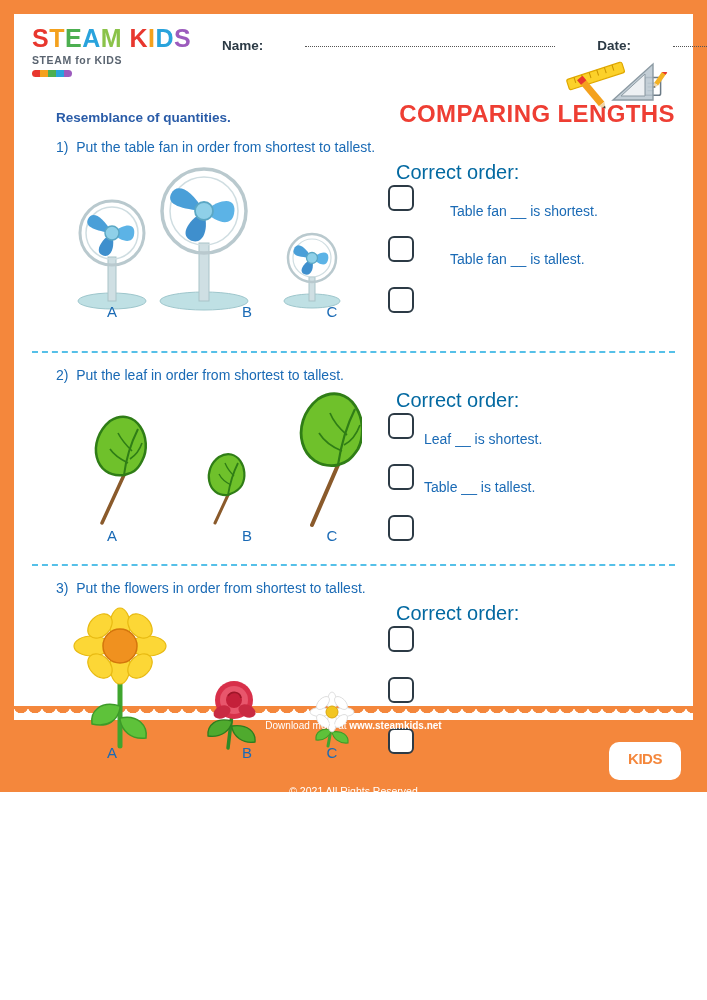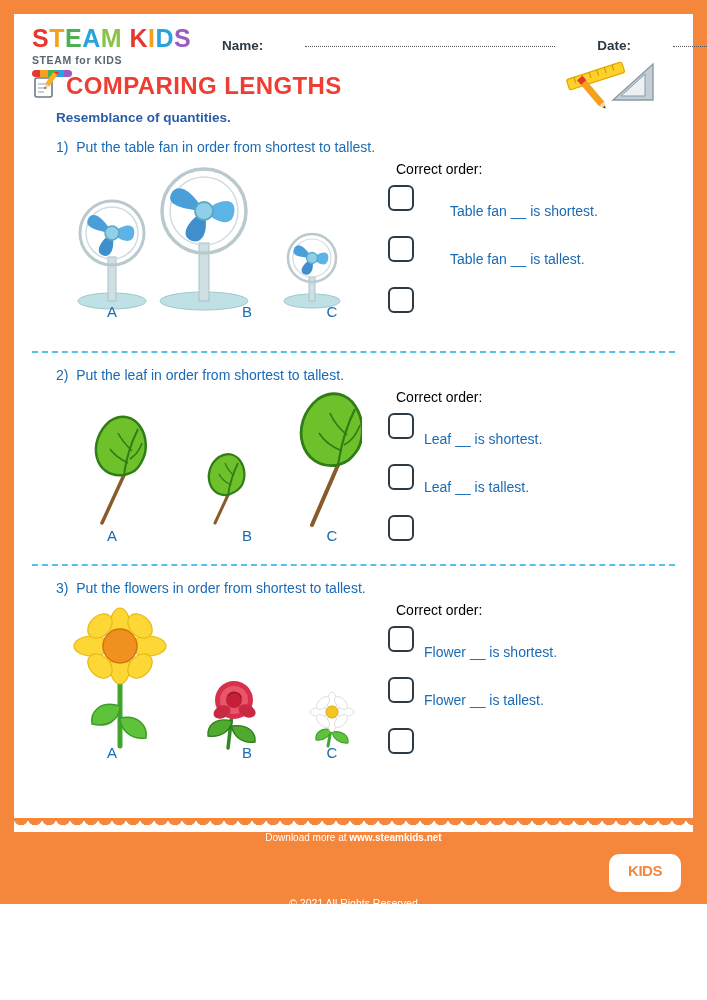--- a/index.html
+++ b/index.html
@@ -7,21 +7,21 @@
   body {
     width: 707px; height: 1000px;
     background: #ffffff;
     font-family: "Liberation Sans", sans-serif;
     position: relative;
     overflow: hidden;
   }
   .page {
     position: absolute;
     left: 0; top: 0;
-    width: 707px; height: 904px;
+    width: 707px; height: 792px;
     background: #ffffff;
   }
   
   .frame-left, .frame-right {
     position: absolute;
     top: 0; bottom: 0; width: 14px;
     background: #f4873c;
   }
   .frame-left { left: 0; }
   .frame-right { right: 0; }
@@ -94,22 +94,23 @@
     top: -3px;
   }
   .nd-name-line { width: 250px; }
   .nd-date-line { width: 90px; }
 
   
   .title-row {
     position: relative;
     padding: 6px 18px 0 18px;
     display: flex;
-    align-items: flex-start;
+    align-items: flex-end;
     height: 42px;
+    flex-direction: column;
   }
   .pencil-icon { width: 28px; height: 30px; margin-right: 6px; flex: 0 0 28px; }
   .title {
     color: #ee3e33;
     font-size: 24px;
     font-weight: bold;
     letter-spacing: 0.4px;
   }
   .tools-icon {
     position: absolute;
@@ -143,22 +144,22 @@
     flex: 0 0 330px;
     position: relative;
     height: 190px;
   }
   .answers {
     flex: 1;
     position: relative;
     padding-left: 14px;
   }
   .correct-order {
-    color: #000000;
-    font-size: 14px;
+    color: #0369a1;
+    font-size: 20px;
     padding-top: 6px;
     padding-left: 20px;
   }
   .boxes {
     position: absolute;
     left: 26px;
     top: 30px;
   }
   .abox {
     width: 26px; height: 26px;
@@ -392,21 +393,21 @@
         </div>
         <div class="answers">
           <div class="correct-order">Correct order:</div>
           <div class="boxes">
             <div class="abox"></div>
             <div class="abox"></div>
             <div class="abox"></div>
           </div>
           <div class="sentences" style="left:62px;">
             <div class="sentence">Leaf __ is shortest.</div>
-            <div class="sentence">Leaf __ is tallest.</div>
+            <div class="sentence">Table __ is tallest.</div>
           </div>
         </div>
       </div>
     </div>
 
     <div class="divider"></div>
 
     <div class="question">
       <div class="q-text">
         <span>3)</span>
@@ -468,24 +469,20 @@
             <div style="width:60px">C</div>
           </div>
         </div>
         <div class="answers">
           <div class="correct-order">Correct order:</div>
           <div class="boxes">
             <div class="abox"></div>
             <div class="abox"></div>
             <div class="abox"></div>
           </div>
-          <div class="sentences" style="left:62px;">
-            <div class="sentence">Flower __ is shortest.</div>
-            <div class="sentence">Flower __ is tallest.</div>
-          </div>
         </div>
       </div>
     </div>
 
   </div>
 
   <div class="footer">
     <div class="footer-line1">
       <span>Download more at </span><b>www.steamkids.net</b>
     </div>

